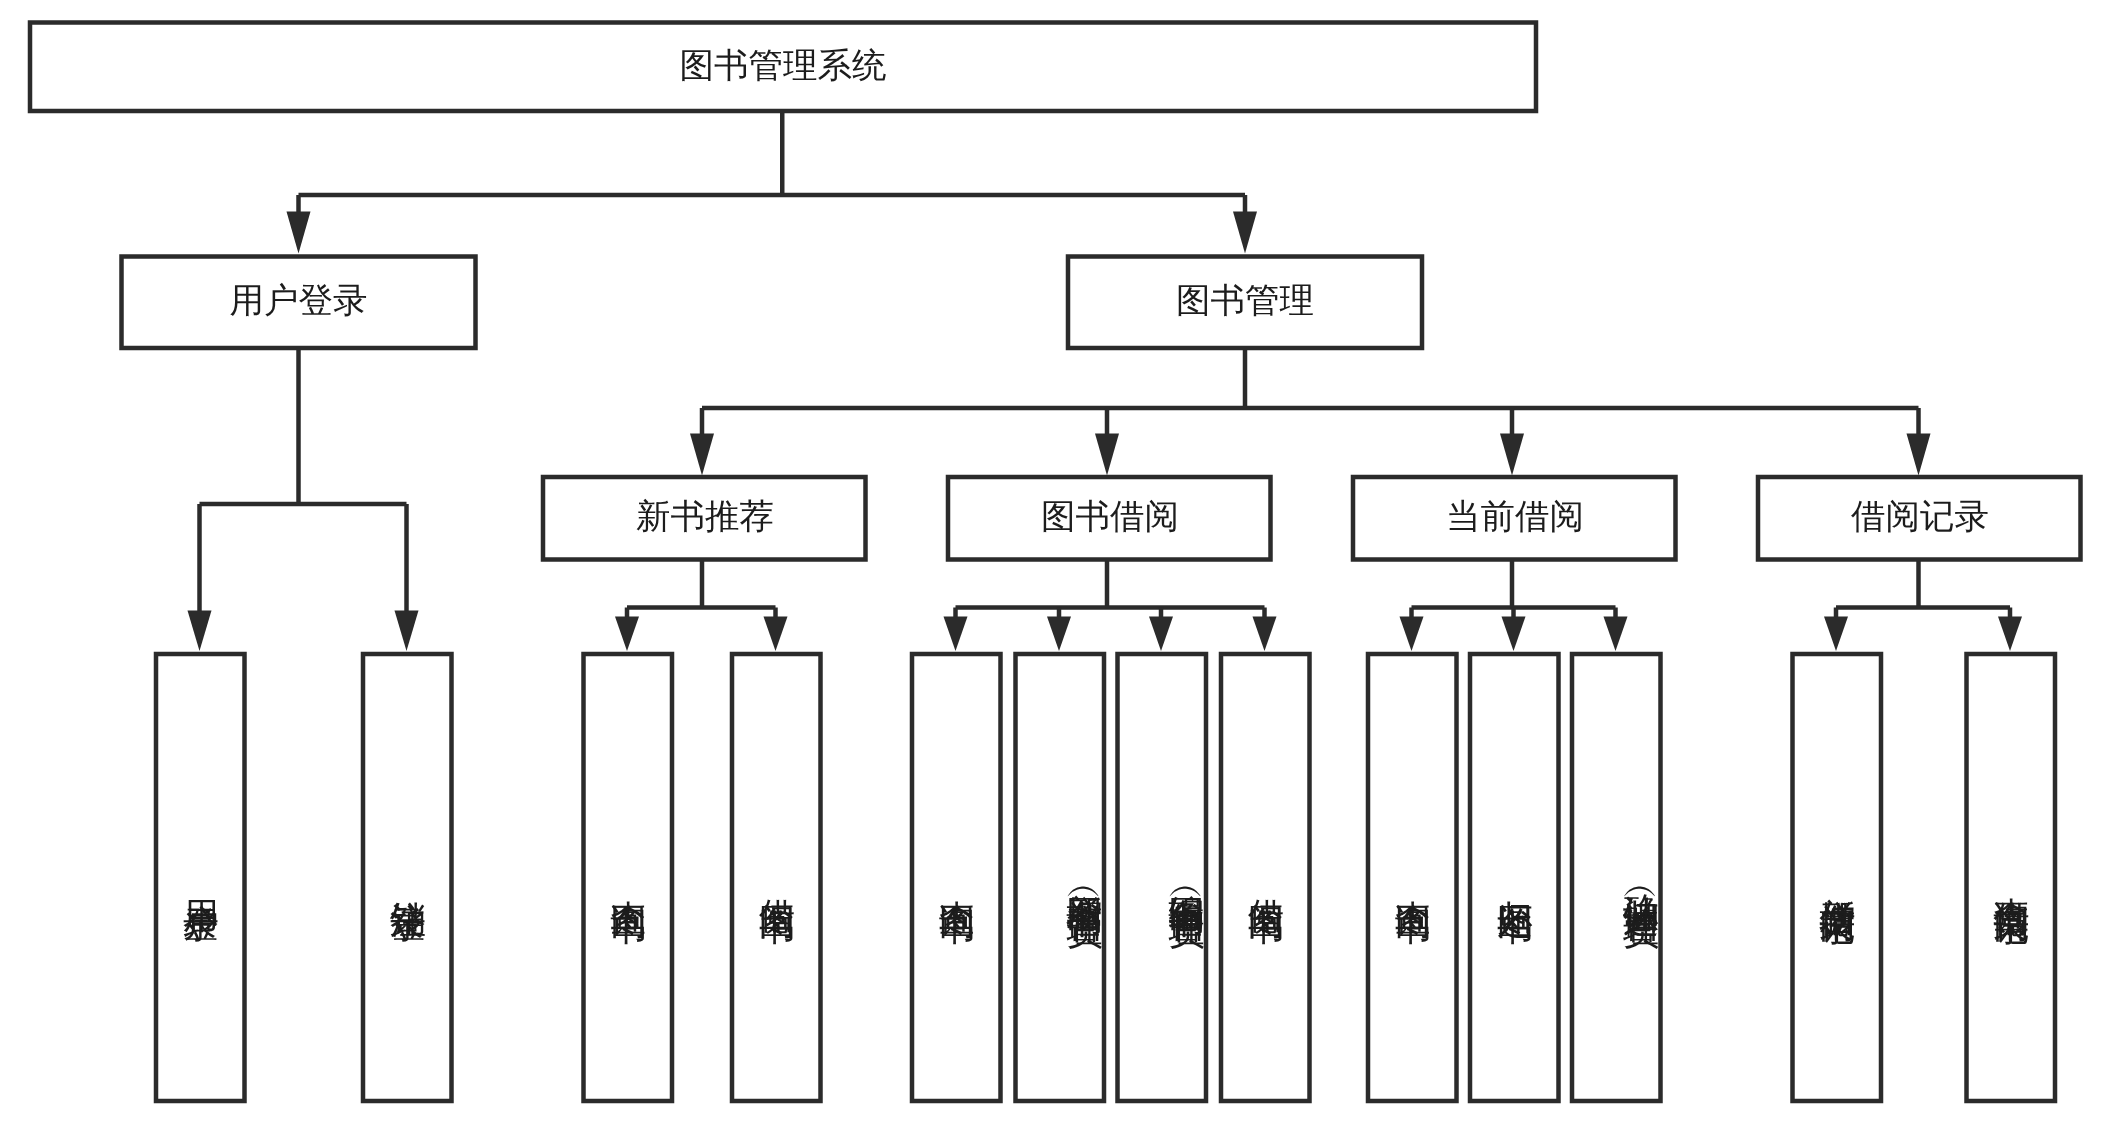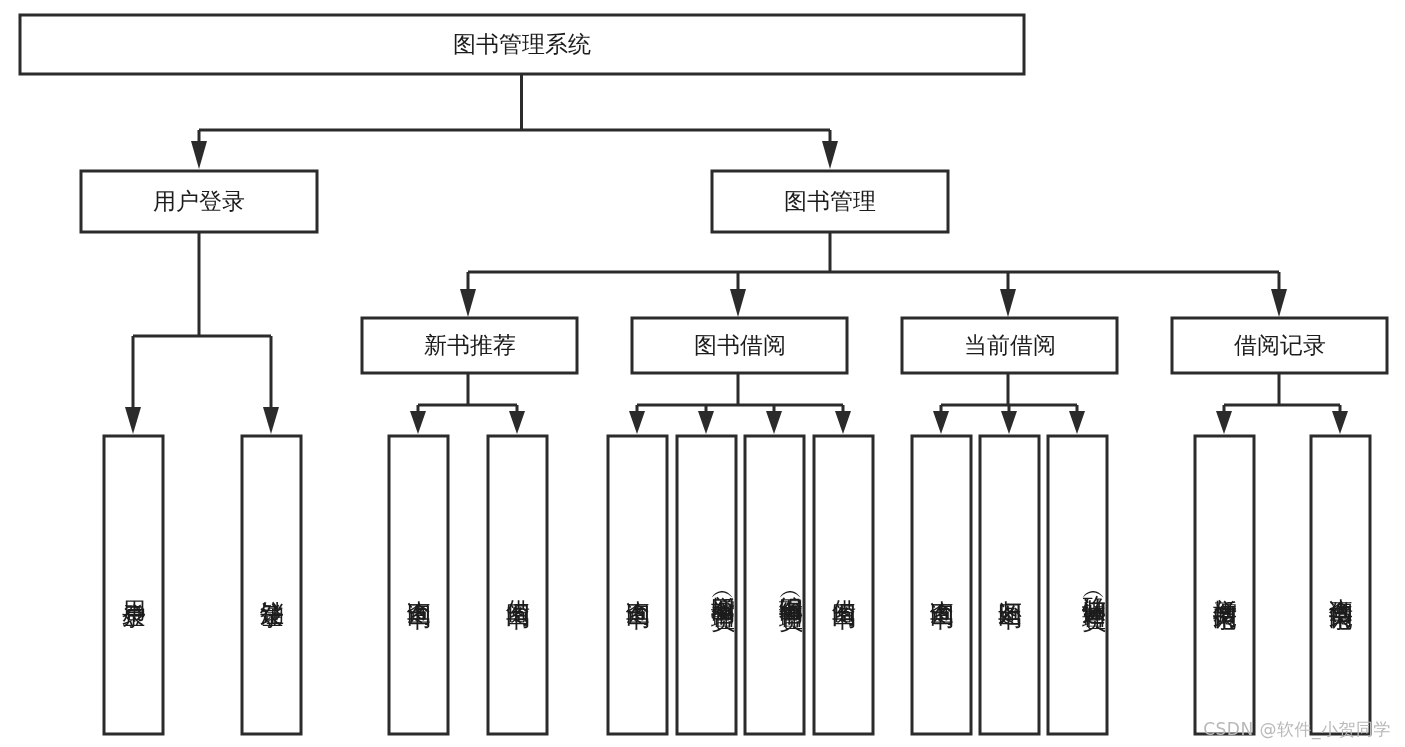--- a/index.html
+++ b/index.html
@@ -207,14 +207,13 @@
   <div class="node-label-v" style="left:745px; top:440px; width:59px; height:290px; align-items:flex-start;">编辑图书（管理员）</div>
   <div class="node-label-v" style="left:814px; top:436px; width:59px; height:298px;">借阅图书</div>
 
   <div class="node-label-v" style="left:912px; top:436px; width:59px; height:298px;">查询图书</div>
   <div class="node-label-v" style="left:980px; top:436px; width:59px; height:298px;">归还图书</div>
   <div class="node-label-v" style="left:1048px; top:440px; width:59px; height:290px; align-items:flex-start;">确认归还（管理员）</div>
 
   <div class="node-label-v" style="left:1195px; top:436px; width:59px; height:298px;">新增借阅记录</div>
   <div class="node-label-v" style="left:1311px; top:436px; width:59px; height:298px;">查询借阅记录</div>
 
-  <div class="watermark">CSDN @软件_小贺同学</div>
 </div>
 
 </body></html>

